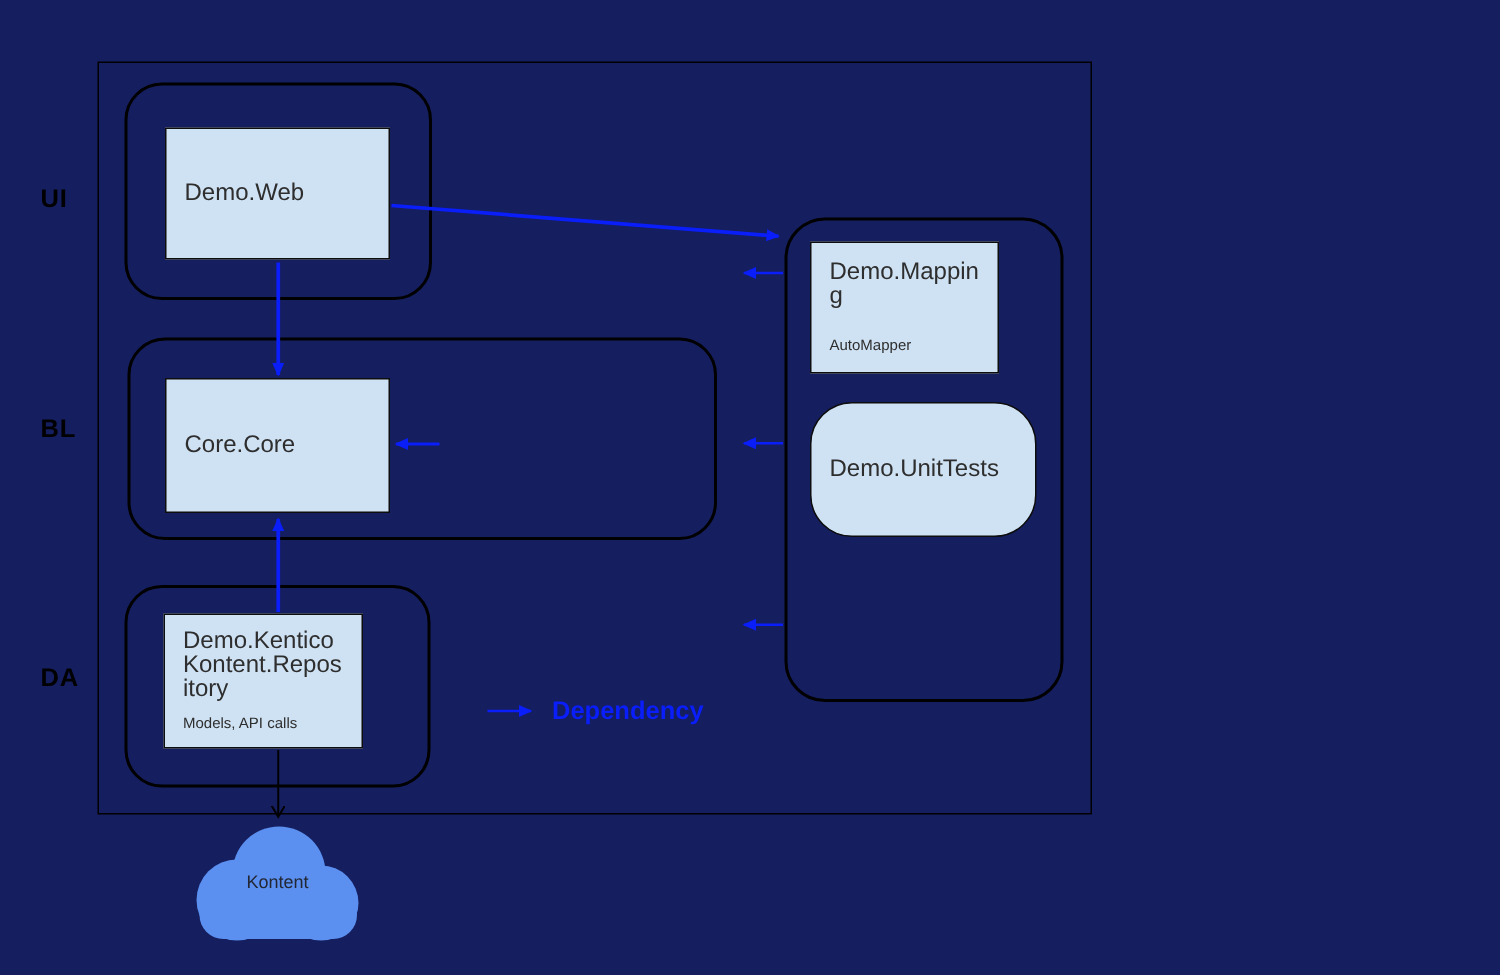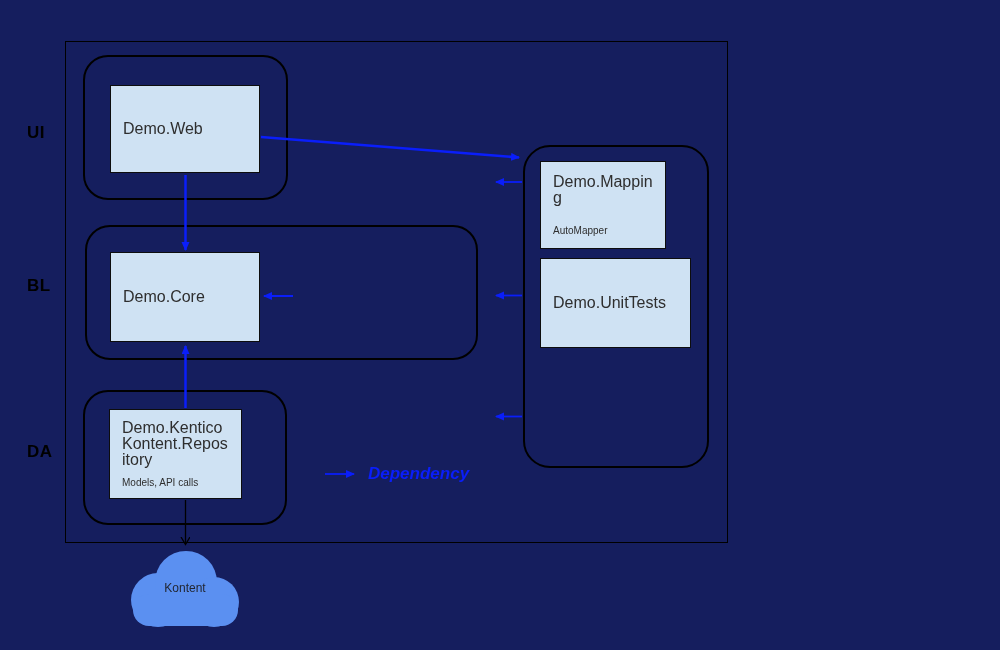--- a/index.html
+++ b/index.html
@@ -69,21 +69,20 @@
     font-size:12px;
     color:#222733;
   }
 
   .legend-label{
     position:absolute;
     left:368px;top:464px;
     font-size:17px;
     font-weight:bold;
     color:#0A1EFA;
-    font-style:italic;
   }
 </style>
 </head>
 <body>
 
 <div class="stage">
 
   <div class="layer-label" style="left:27px;top:123px;">UI</div>
   <div class="layer-label" style="left:27px;top:276px;">BL</div>
   <div class="layer-label" style="left:27px;top:442px;">DA</div>
@@ -93,35 +92,35 @@
   <div class="group" style="left:83px;top:55px;width:205px;height:145px;"></div>
   <div class="group" style="left:85px;top:225px;width:393px;height:135px;"></div>
   <div class="group" style="left:83px;top:390px;width:204px;height:135px;"></div>
   <div class="group" style="left:523px;top:145px;width:186px;height:323px;border-radius:27px;"></div>
 
   <div class="node" style="left:110px;top:85px;width:150px;height:88px;">
     <div class="title">Demo.Web</div>
   </div>
 
   <div class="node" style="left:110px;top:252px;width:150px;height:90px;">
-    <div class="title">Demo.Core</div>
+    <div class="title">Core.Core</div>
   </div>
 
 
   <div class="node" style="left:109px;top:409px;width:133px;height:90px;">
     <div class="title">Demo.KenticoKontent.Repository</div>
     <div class="sub" style="margin-top:8px;">Models, API calls</div>
   </div>
 
   <div class="node" style="left:540px;top:161px;width:126px;height:88px;">
     <div class="title">Demo.Mapping</div>
     <div class="sub wide-gap">AutoMapper</div>
   </div>
 
-  <div class="node" style="left:540px;top:258px;width:151px;height:90px;">
+  <div class="node" style="left:540px;top:268px;width:151px;height:90px;border-radius:28px;">
     <div class="title">Demo.UnitTests</div>
   </div>
 
 
   <svg class="overlay" viewBox="0 0 1000 650">
     <defs>
       <marker id="arrow-blue" markerUnits="userSpaceOnUse" markerWidth="12" markerHeight="10" refX="8" refY="4" orient="auto">
         <path d="M0,0 L9,4 L0,8 Z" fill="#0A1EFA"></path>
       </marker>
       <marker id="arrow-black-open" markerUnits="userSpaceOnUse" markerWidth="12" markerHeight="12" refX="7" refY="4.5" orient="auto">

